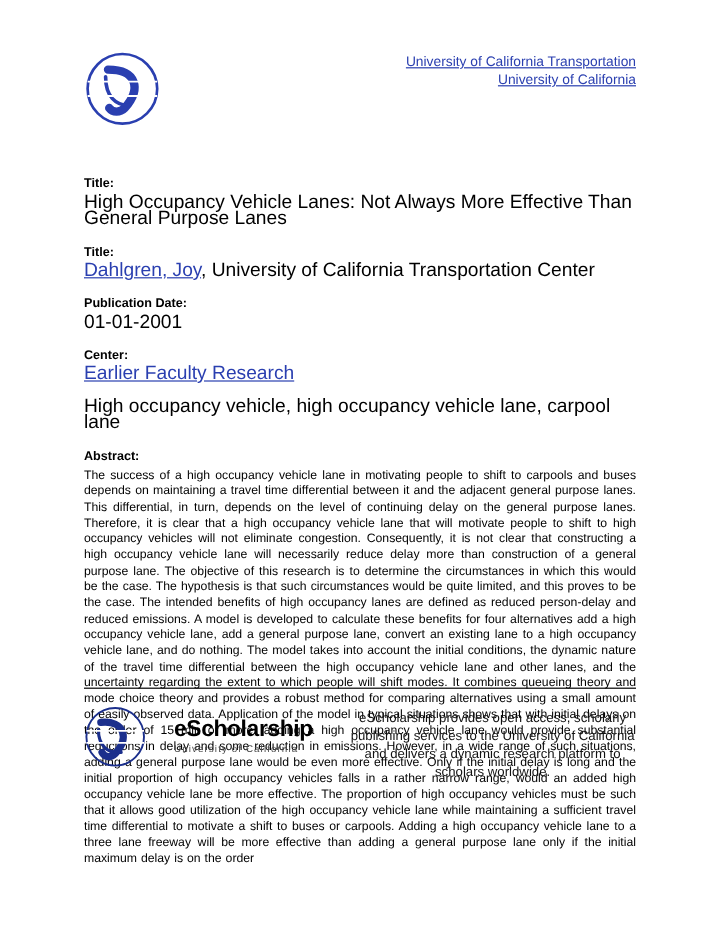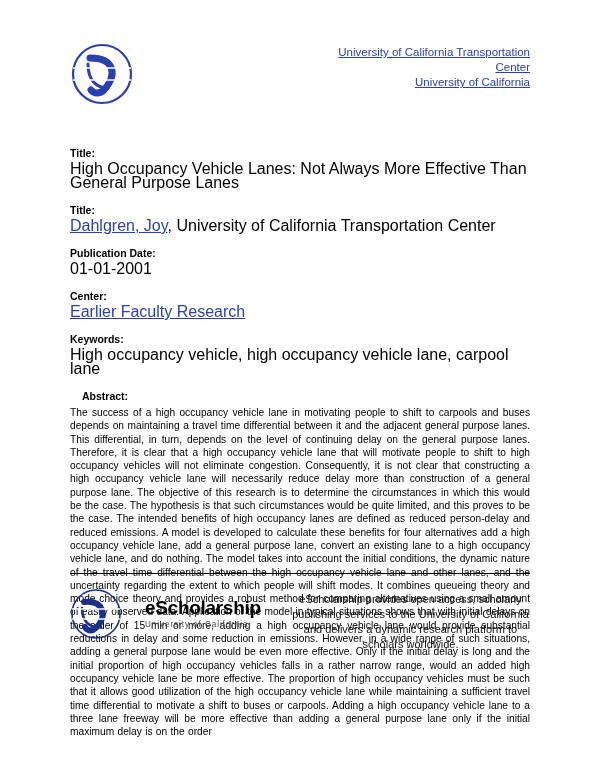--- a/index.html
+++ b/index.html
@@ -67,21 +67,20 @@
   .link {
     color: #2a3fb0;
     text-decoration: underline;
     cursor: pointer;
   }
   
   .abstract-label {
     font-weight: bold;
     font-size: 10.5px;
     margin-bottom: 3px;
-    margin-left: 12px;
   }
   .abstract-body {
     font-size: 10.2px;
     line-height: 13.3px;
     text-align: justify;
     word-spacing: 0.5px;
   }
   
   .footer {
     position: absolute;
@@ -146,21 +145,20 @@
         <path d="M18 22 C18 38, 26 46, 38 46" fill="none" stroke="#2a3fb0" stroke-width="3" stroke-linecap="round"></path>
         <circle cx="32" cy="32" r="29" fill="none" stroke="#ffffff" stroke-width="0"></circle>
         <g stroke="#ffffff" stroke-width="1.6">
           <line x1="3" y1="26" x2="61" y2="26"></line>
           <line x1="3" y1="38" x2="61" y2="38"></line>
         </g>
       </svg>
     </div>
     <div class="header-links">
       <div><a>University of California Transportation</a></div>
-      <div><a>Center</a></div>
       <div><a>University of California</a></div>
     </div>
   </div>
 
   <div class="meta">
 
     <div class="meta-block">
       <div class="meta-label">Title:</div>
       <div class="meta-value">High Occupancy Vehicle Lanes: Not Always More Effective Than General Purpose Lanes</div>
     </div>
@@ -175,21 +173,20 @@
       <div class="meta-value">01-01-2001</div>
     </div>
 
     <div class="meta-block">
       <div class="meta-label">Center:</div>
       <div class="meta-value"><span class="link">Earlier Faculty Research</span></div>
     </div>
 
 
     <div class="meta-block">
-      <div class="meta-label">Keywords:</div>
       <div class="meta-value">High occupancy vehicle, high occupancy vehicle lane, carpool lane</div>
     </div>
 
     <div class="meta-block">
       <div class="abstract-label">Abstract:</div>
       <div class="abstract-body">The success of a high occupancy vehicle lane in motivating people to shift to carpools and buses depends on maintaining a travel time differential between it and the adjacent general purpose lanes. This differential, in turn, depends on the level of continuing delay on the general purpose lanes. Therefore, it is clear that a high occupancy vehicle lane that will motivate people to shift to high occupancy vehicles will not eliminate congestion. Consequently, it is not clear that constructing a high occupancy vehicle lane will necessarily reduce delay more than construction of a general purpose lane. The objective of this research is to determine the circumstances in which this would be the case. The hypothesis is that such circumstances would be quite limited, and this proves to be the case. The intended benefits of high occupancy lanes are defined as reduced person-delay and reduced emissions. A model is developed to calculate these benefits for four alternatives add a high occupancy vehicle lane, add a general purpose lane, convert an existing lane to a high occupancy vehicle lane, and do nothing. The model takes into account the initial conditions, the dynamic nature of the travel time differential between the high occupancy vehicle lane and other lanes, and the uncertainty regarding the extent to which people will shift modes. It combines queueing theory and mode choice theory and provides a robust method for comparing alternatives using a small amount of easily observed data. Application of the model in typical situations shows that with initial delays on the order of 15 min or more, adding a high occupancy vehicle lane would provide substantial reductions in delay and some reduction in emissions. However, in a wide range of such situations, adding a general purpose lane would be even more effective. Only if the initial delay is long and the initial proportion of high occupancy vehicles falls in a rather narrow range, would an added high occupancy vehicle lane be more effective. The proportion of high occupancy vehicles must be such that it allows good utilization of the high occupancy vehicle lane while maintaining a sufficient travel time differential to motivate a shift to buses or carpools. Adding a high occupancy vehicle lane to a three lane freeway will be more effective than adding a general purpose lane only if the initial maximum delay is on the order</div>
     </div>
 
   </div>
 

